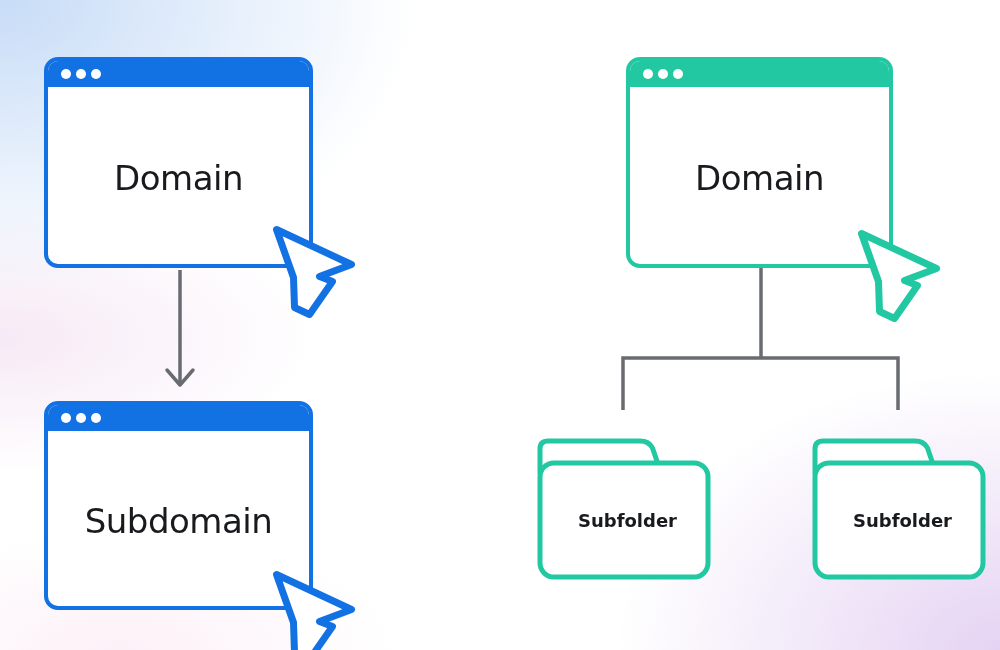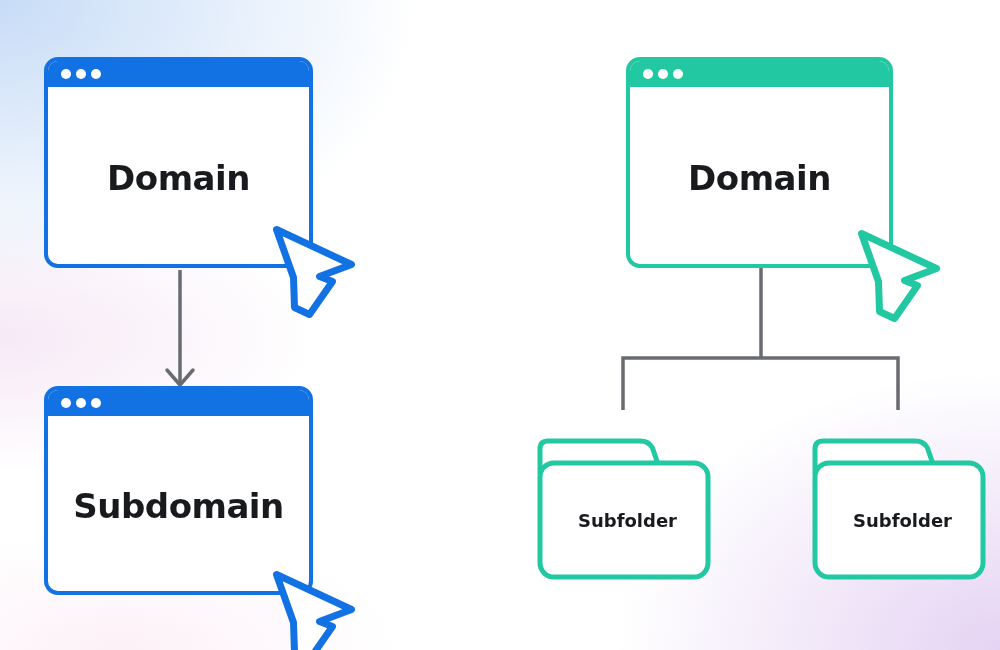--- a/index.html
+++ b/index.html
@@ -35,21 +35,21 @@
   .window.blue .titlebar{background:var(--blue,#1271e3);}
   .window.teal .titlebar{background:var(--teal,#21c8a2);}
 
   .dot{width:10px;height:10px;border-radius:50%;background:#fff;flex:0 0 auto;}
 
   .win-content{
     position:absolute;left:0;right:0;top:30px;bottom:0;
     display:flex;align-items:center;justify-content:center;
   }
   .win-label{
-    font-size:34px;font-weight:700;color:var(--text,#191a1e);
+    font-size:34px;font-weight:400;color:var(--text,#191a1e);
     letter-spacing:-0.5px;
   }
 
   .abs{position:absolute;}
 
   .cursor-svg path{
     fill:#ffffff;
     stroke-width:7;
     stroke-linejoin:round;
     stroke-linecap:round;
@@ -92,21 +92,21 @@
     <div class="win-content">
       <span class="win-label">Domain</span>
     </div>
   </div>
 
   <svg class="abs line-svg" style="left:160px;top:268px;" width="40" height="122" viewBox="0 0 40 122">
     <line x1="20" y1="2" x2="20" y2="115"></line>
     <polyline points="7,102 20,117 33,102" stroke-linecap="round" stroke-linejoin="round"></polyline>
   </svg>
 
-  <div class="window blue" style="left:44px;top:386px;width:269px;height:209px;">
+  <div class="window blue" style="left:44px;top:401px;width:269px;height:209px;">
     <div class="titlebar">
       <span class="dot"></span>
       <span class="dot"></span>
       <span class="dot"></span>
     </div>
     <div class="win-content">
       <span class="win-label">Subdomain</span>
     </div>
   </div>
 

